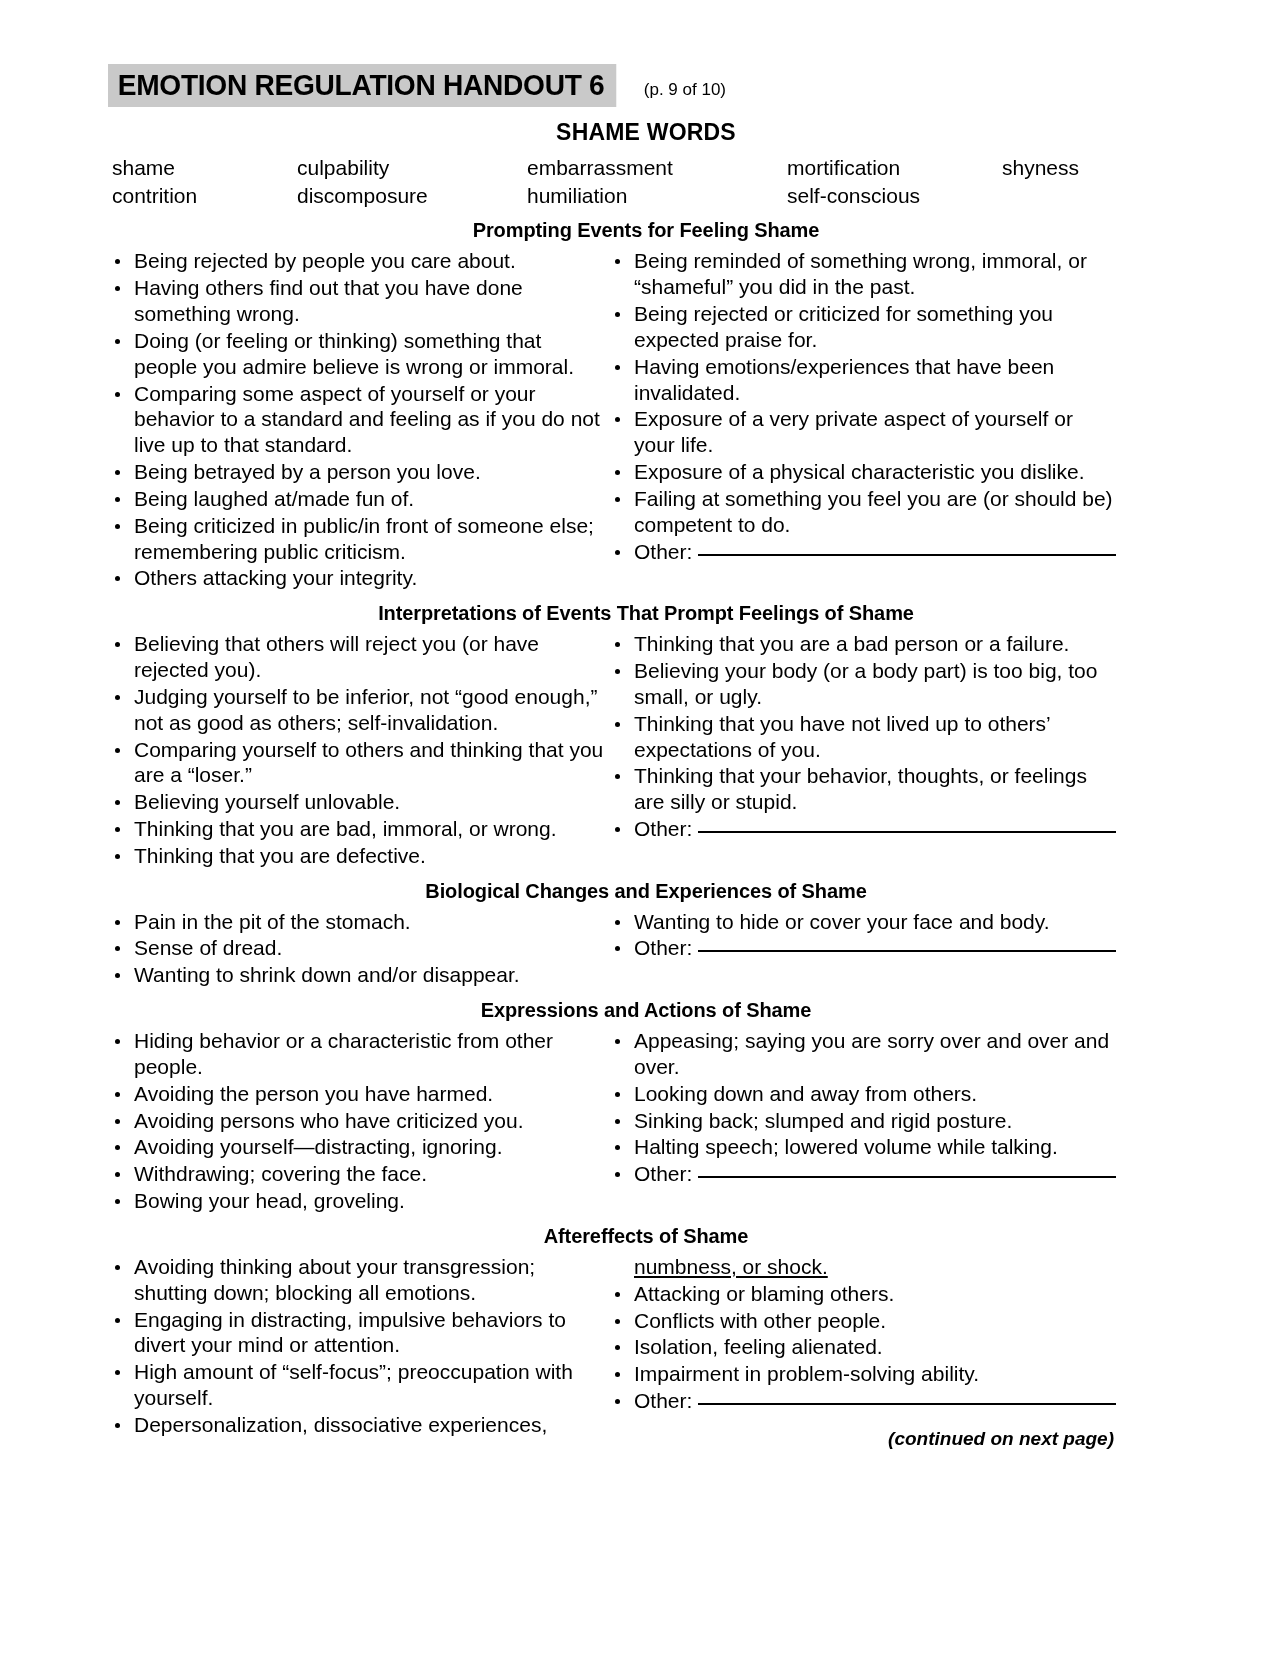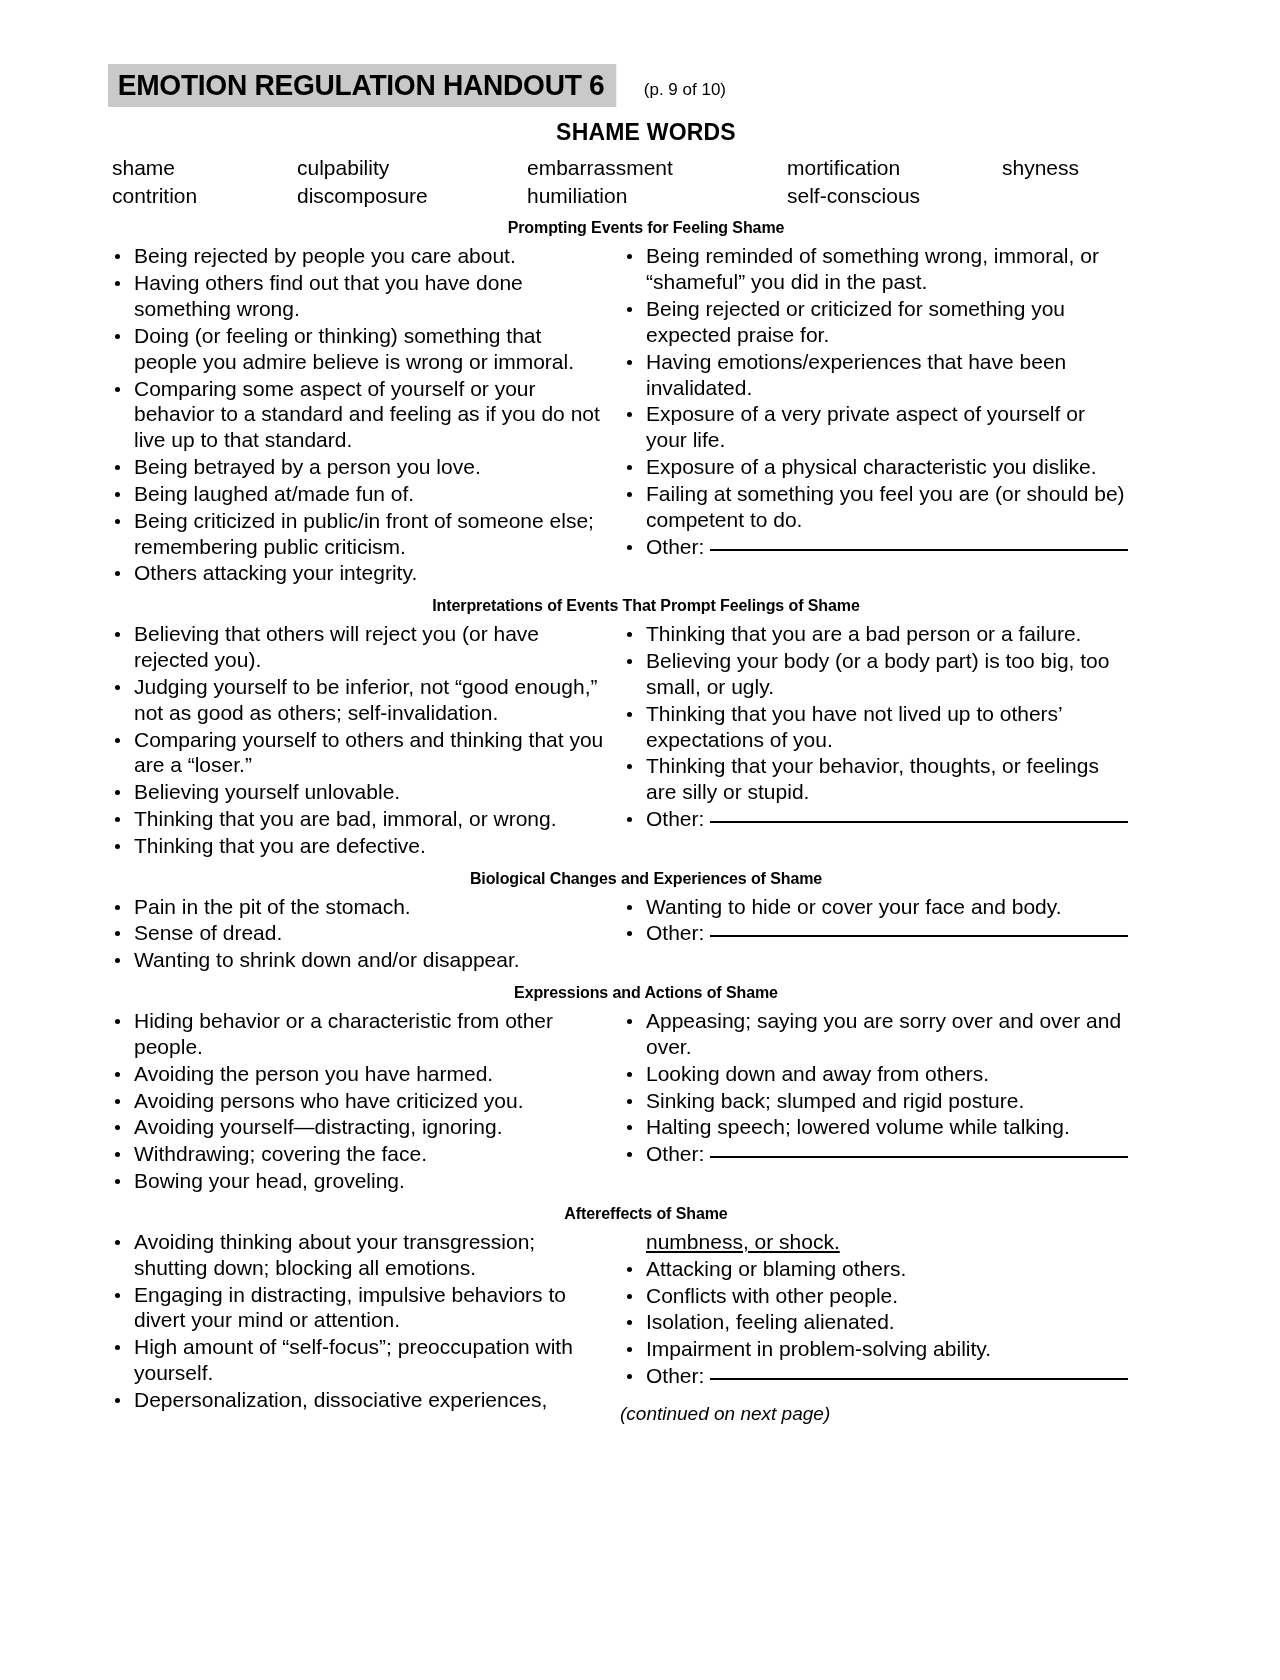--- a/index.html
+++ b/index.html
@@ -60,28 +60,27 @@
     font-size: 21px;
     line-height: 1.32;
     margin-bottom: 10px;
     padding-left: 4px;
   }
   .words-grid span { white-space: nowrap; }
 
   
   .section-title {
     text-align: center;
-    font-size: 16px;
+    font-size: 20px;
     font-weight: bold;
     margin: 10px 0 6px 0;
     letter-spacing: -0.1px;
   }
   .cols {
     display: flex;
-    gap: 12px;
   }
   .col {
     flex: 0 0 auto;
   }
   .col-left  { width: 500px; }
   .col-right { width: 508px; }
 
   ul.bul {
     list-style: none;
     margin: 0;
@@ -120,22 +119,23 @@
     display: inline-block;
     flex: 1 1 auto;
     border-bottom: 2px solid #000;
     margin-left: 6px;
     position: relative;
     top: -3px;
     min-width: 60px;
   }
 
   .continued {
+    text-align: right;
     font-size: 19px;
-    font-weight: normal;
+    font-weight: bold;
     font-style: italic;
     margin-top: 14px;
     padding-right: 2px;
   }
 </style>
 </head>
 <body>
 
 <div class="page">
 

